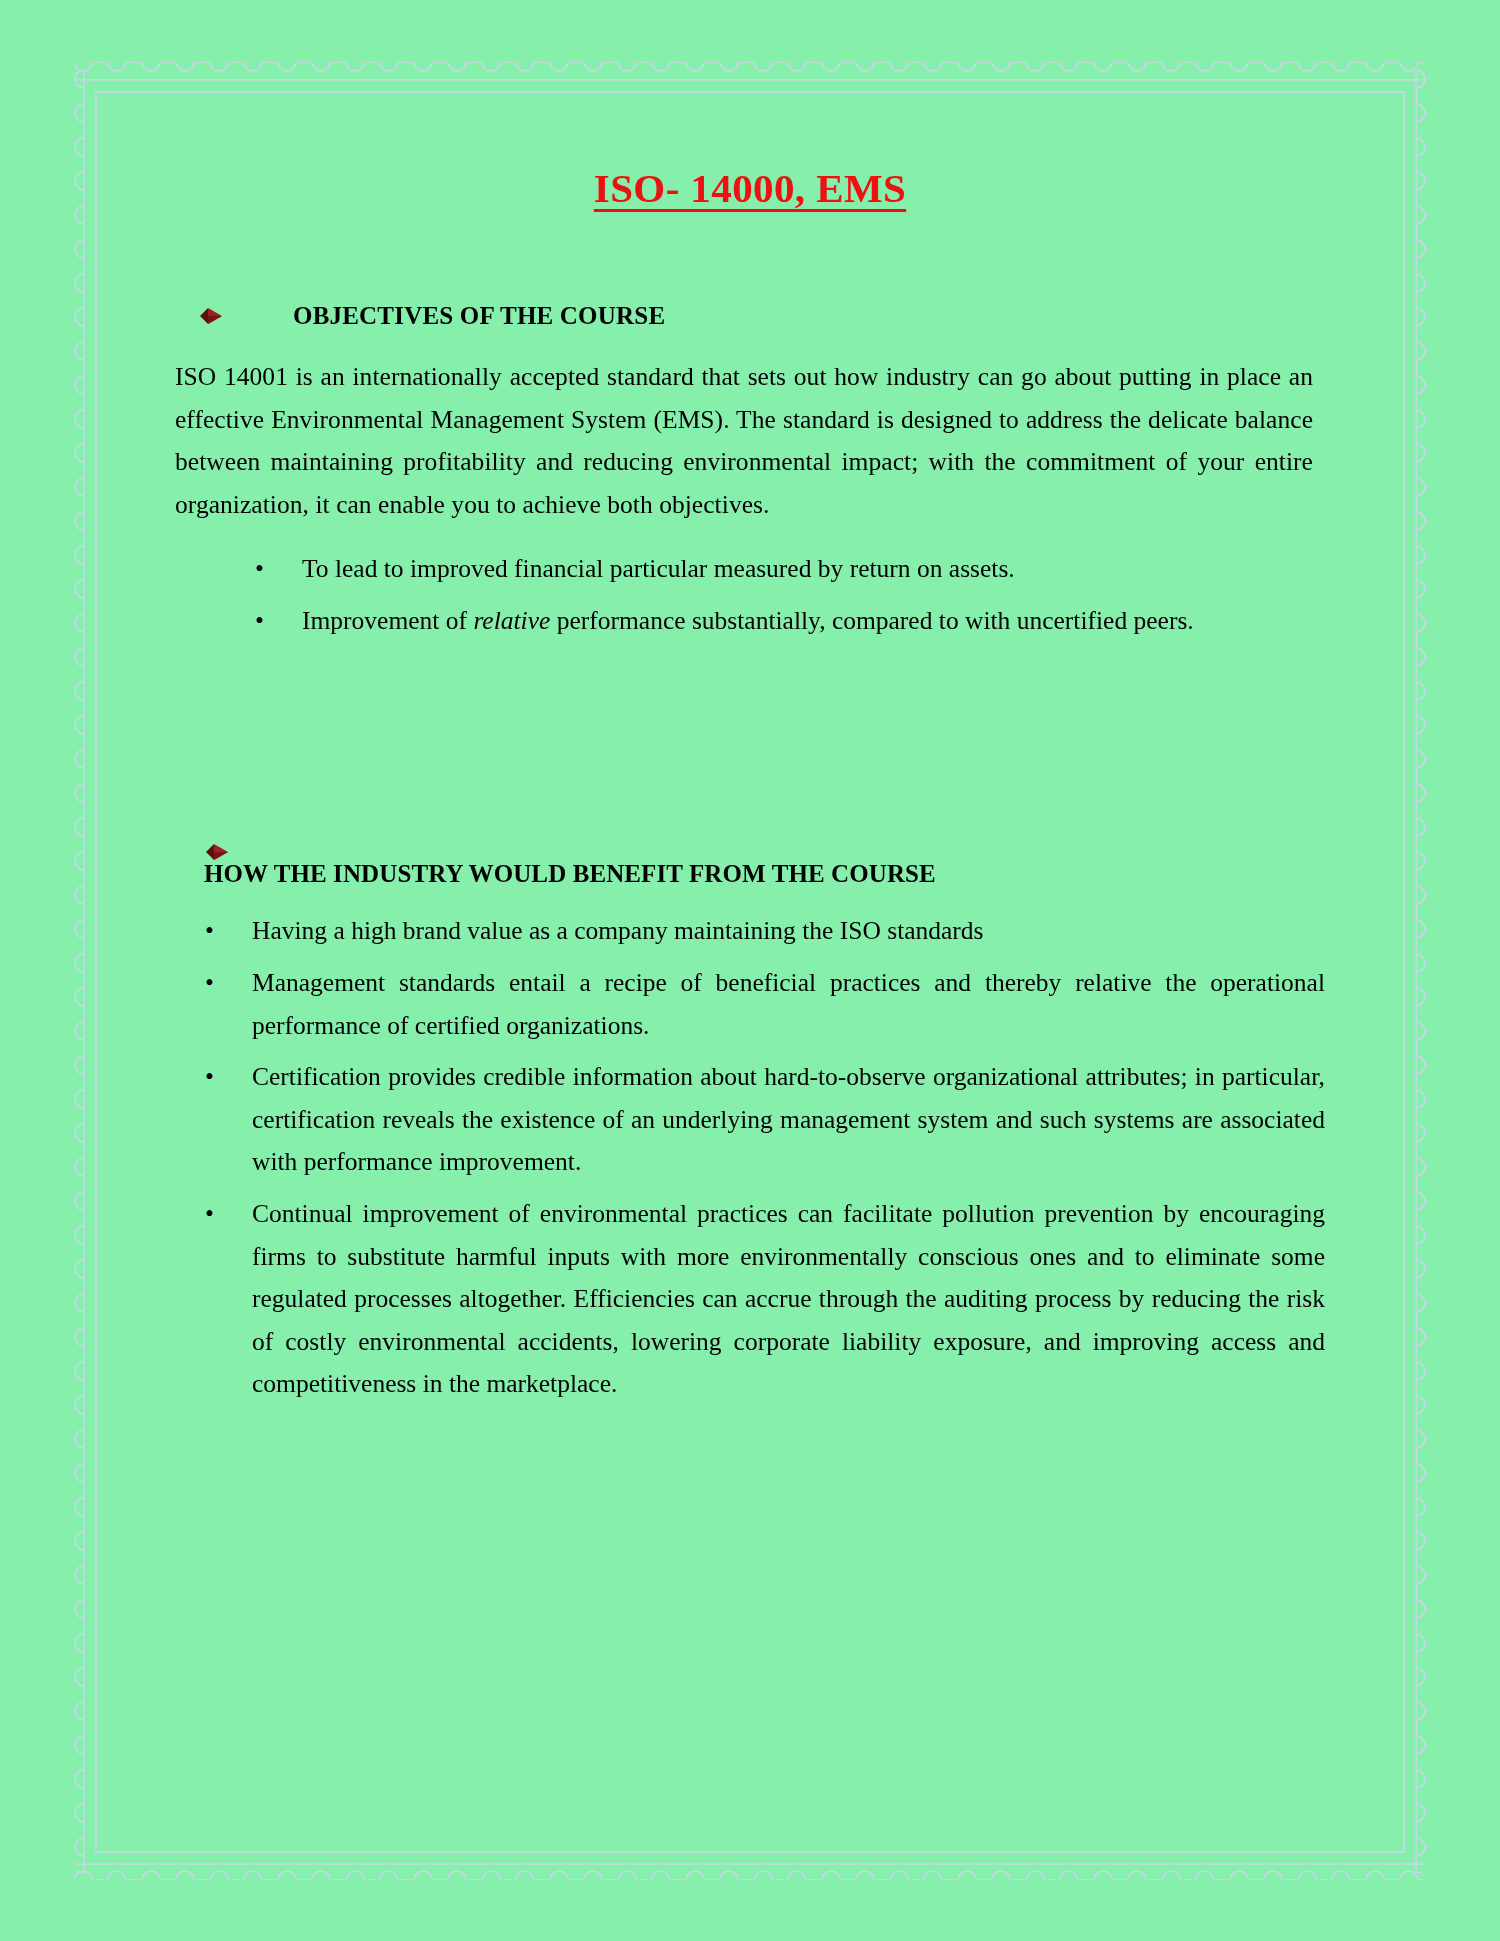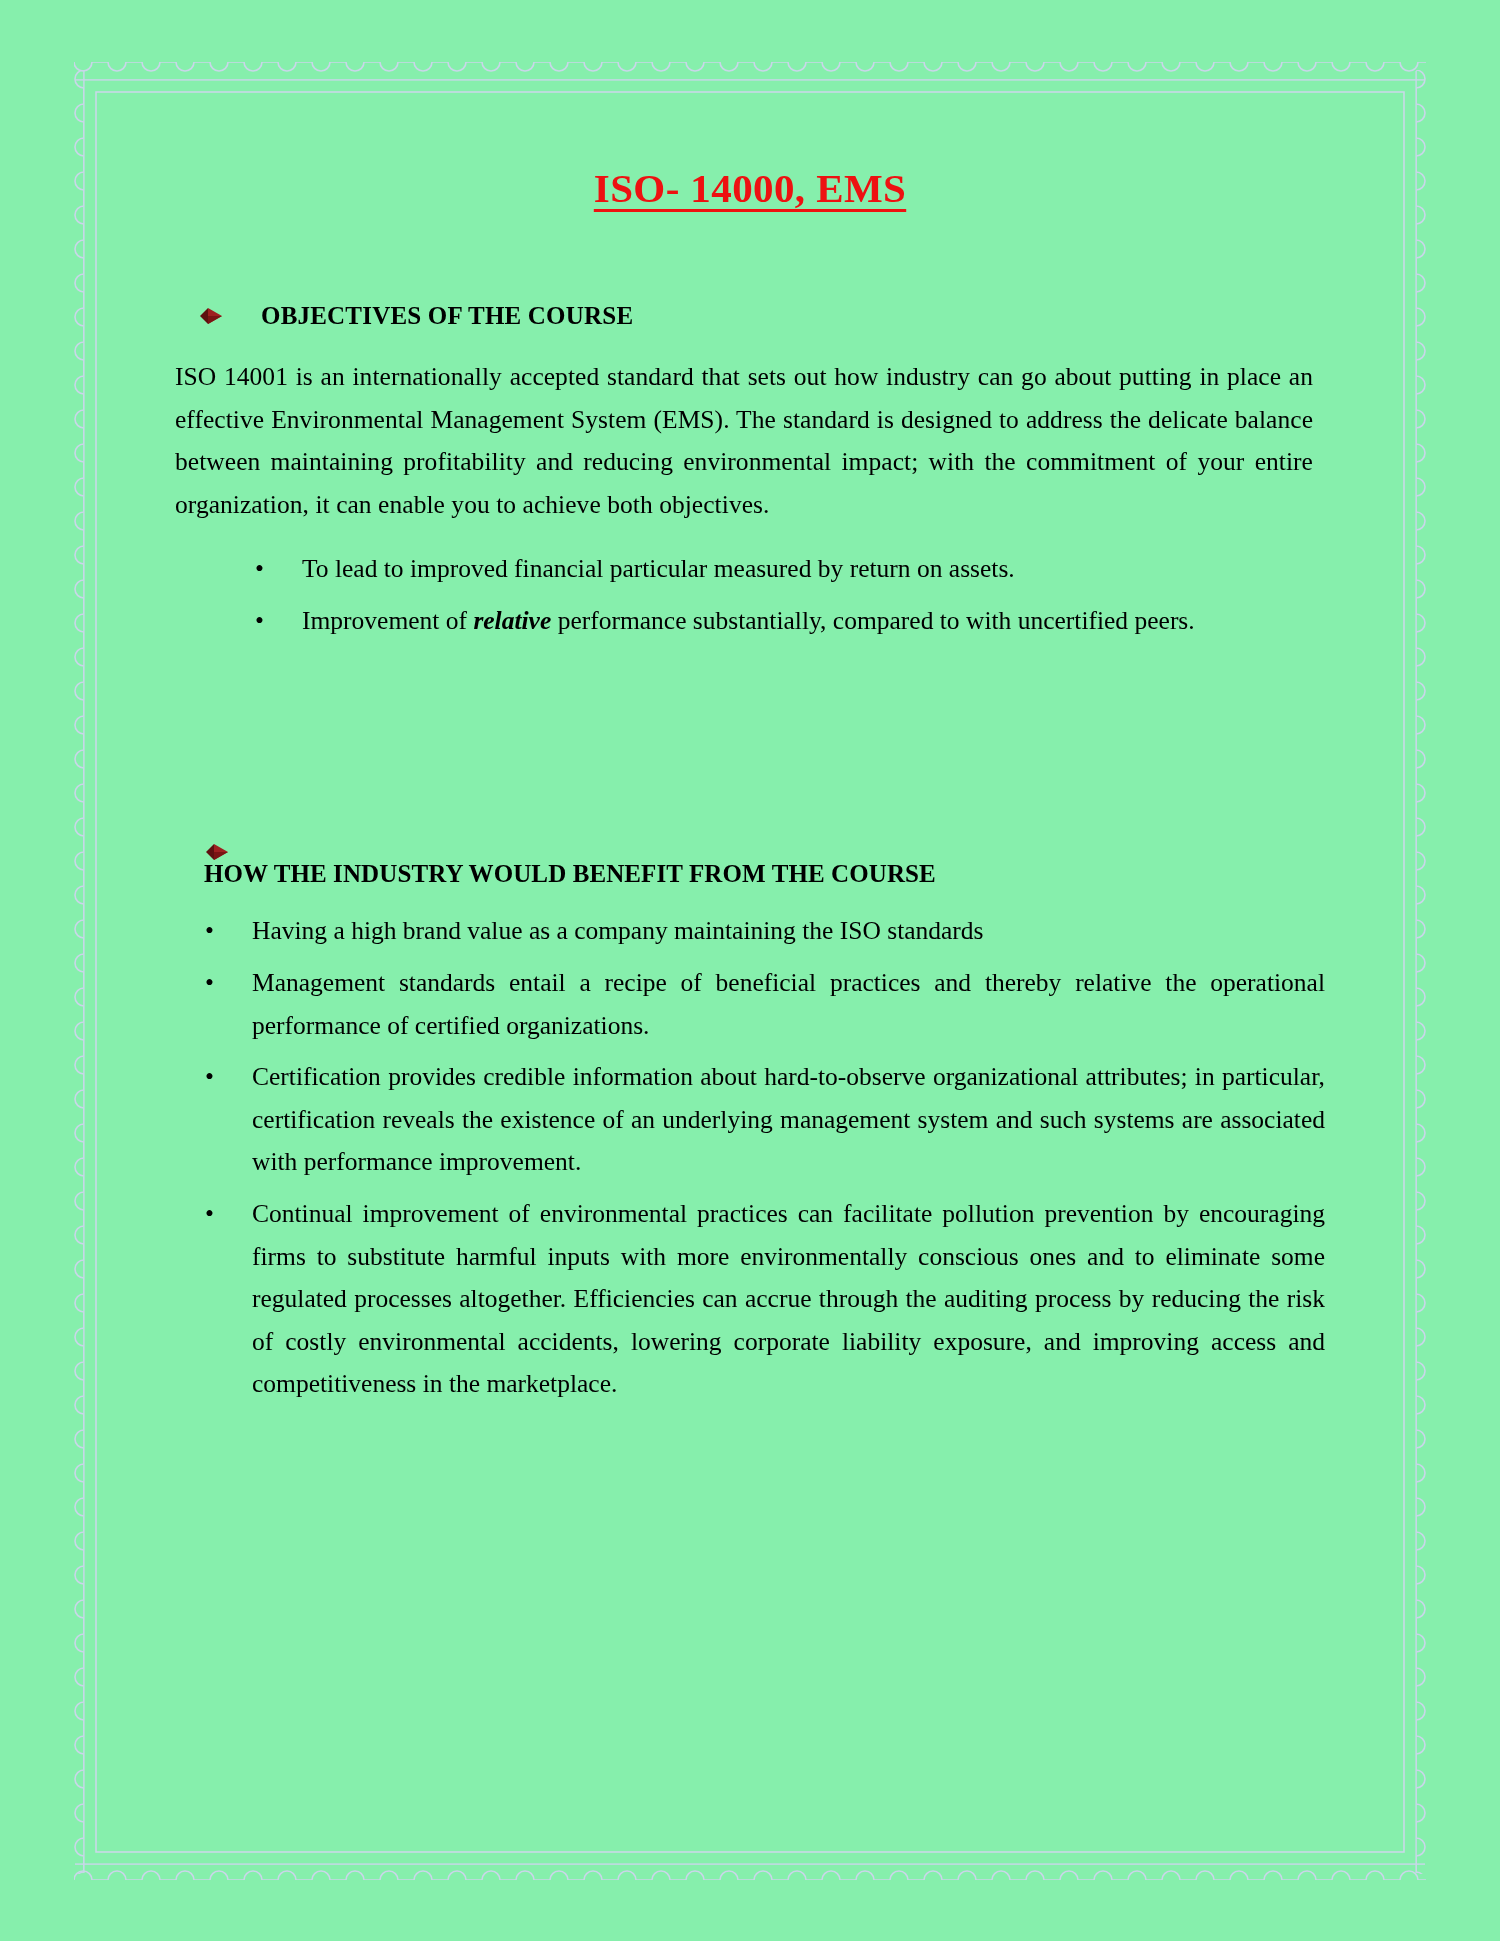--- a/index.html
+++ b/index.html
@@ -58,21 +58,21 @@
     text-underline-offset: 7px;
     text-decoration-thickness: 3px;
   }
 
   
   .section-head {
     display: flex;
     align-items: baseline;
     margin: 0;
   }
-  .section-head.first { margin-top: 90px; padding-left: 23px; }
+  .section-head.first { margin-top: 90px; padding-left: 23px; gap: 32px; }
   .section-head.second { margin-top: 112px; padding-left: 6px; flex-direction: column; }
 
   .arrow-marker {
     flex: 0 0 auto;
     width: 26px;
     height: 22px;
     position: relative;
     top: 3px;
   }
   .arrow-marker svg { display: block; }
@@ -123,21 +123,21 @@
   ul.bullets > li:last-child { margin-bottom: 0; }
 
   ul.bullets > li .dot {
     position: absolute;
     left: 8px;
     top: 0;
     font-size: 25.5px;
     line-height: 1.67;
   }
   ul.bullets > li .li-text { display: block; }
-  ul.bullets > li .li-text em { font-style: italic; font-weight: bold; }
+  ul.bullets > li .li-text em { font-style: italic; }
 
   .gap-after-first-list { height: 84px; }
 </style>
 </head>
 <body>
 
 <div class="page">
 
   <div class="border-art">
     <svg viewBox="0 0 1368 1820" preserveAspectRatio="none" xmlns="http://www.w3.org/2000/svg">

